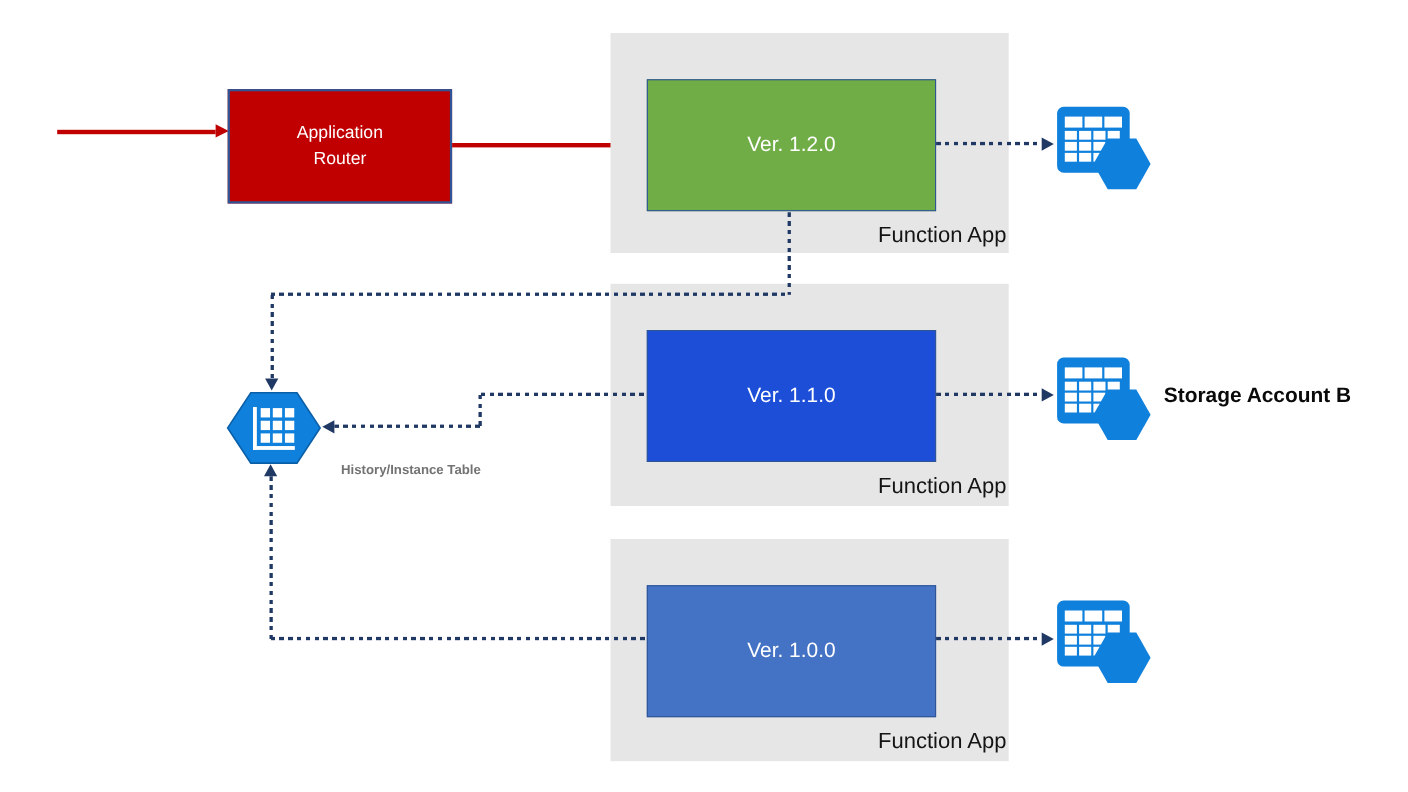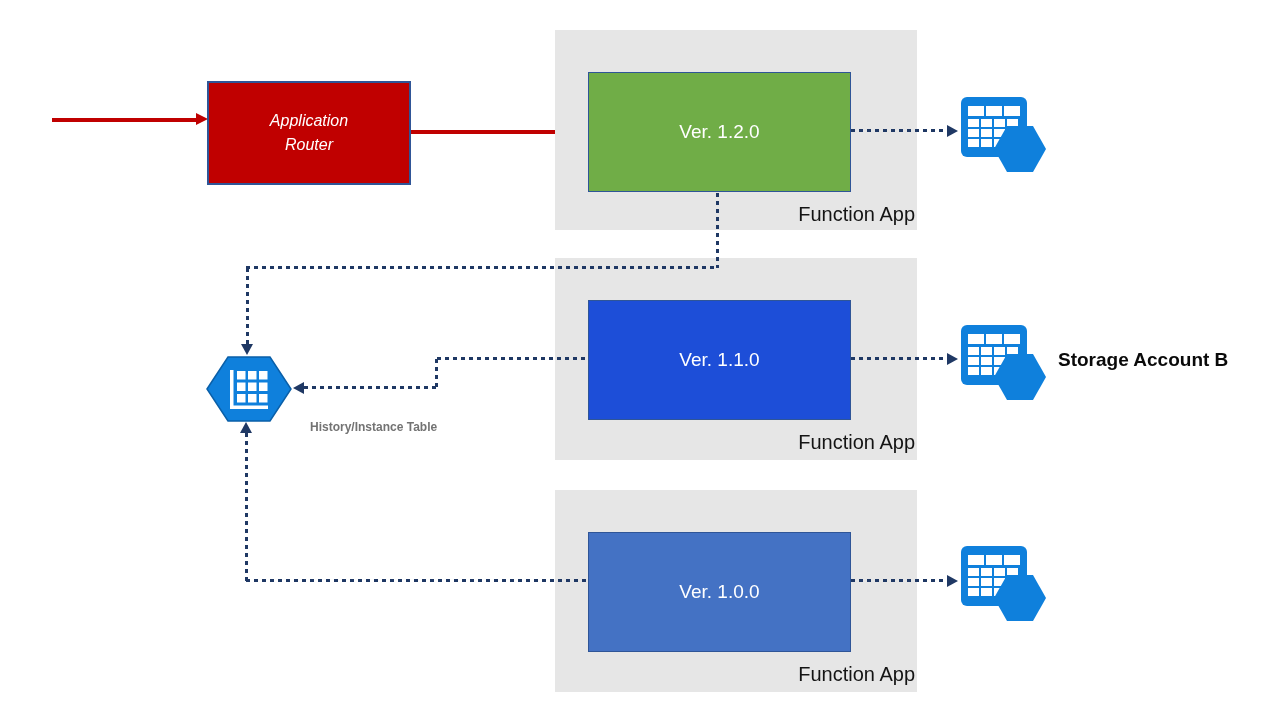--- a/index.html
+++ b/index.html
@@ -20,21 +20,21 @@
   .head { position:absolute; width:0; height:0; }
   .head.rR { border-top:6px solid transparent; border-bottom:6px solid transparent; border-left:12px solid #C00000; }
   .head.nR { border-top:6px solid transparent; border-bottom:6px solid transparent; border-left:11px solid #1F3864; }
   .head.nL { border-top:6px solid transparent; border-bottom:6px solid transparent; border-right:11px solid #1F3864; }
   .head.nD { border-left:6px solid transparent; border-right:6px solid transparent; border-top:11px solid #1F3864; }
   .head.nU { border-left:6px solid transparent; border-right:6px solid transparent; border-bottom:11px solid #1F3864; }
 
   .router { position:absolute; left:207px; top:81px; width:204px; height:104px;
             background:#C00000; border:2px solid #2F5597;
             display:flex; align-items:center; justify-content:center; }
-  .router span { color:#ffffff; font-size:16px; line-height:1.5; text-align:center; width:130px;font-style:italic; }
+  .router span { color:#ffffff; font-size:16px; line-height:1.5; text-align:center; width:130px; }
 
   .fa-container { position:absolute; left:555px; width:362px; height:202px; background:#E6E6E6; }
   #fa1 { top:30px; height:200px; }
   #fa2 { top:258px; }
   #fa3 { top:490px; }
 
   .ver-box { position:absolute; left:33px; top:42px; width:263px; height:120px;
              border:1.5px solid #2F5597; display:flex; align-items:center; justify-content:center; }
   .ver-box span { color:#ffffff; font-size:19px; }
 

